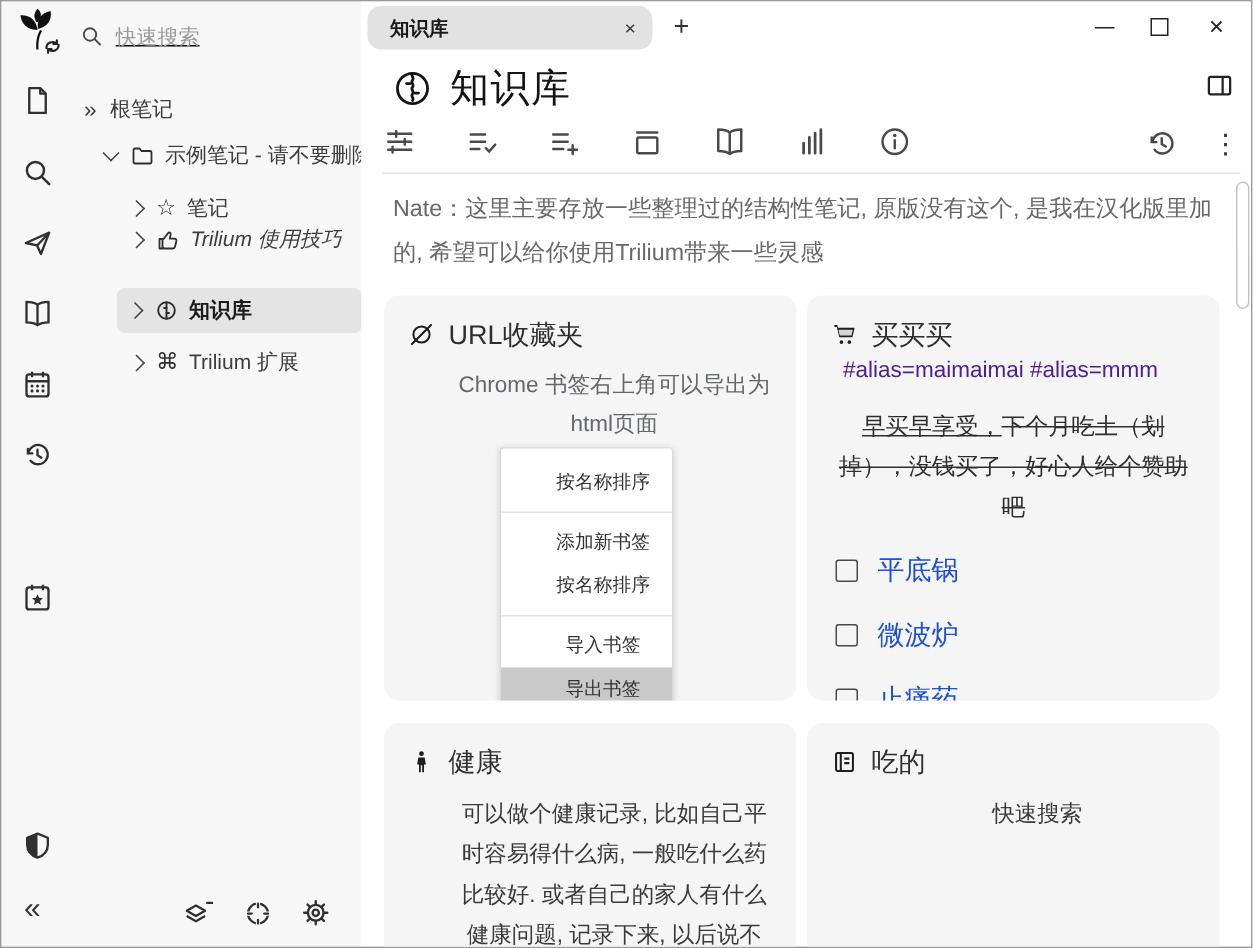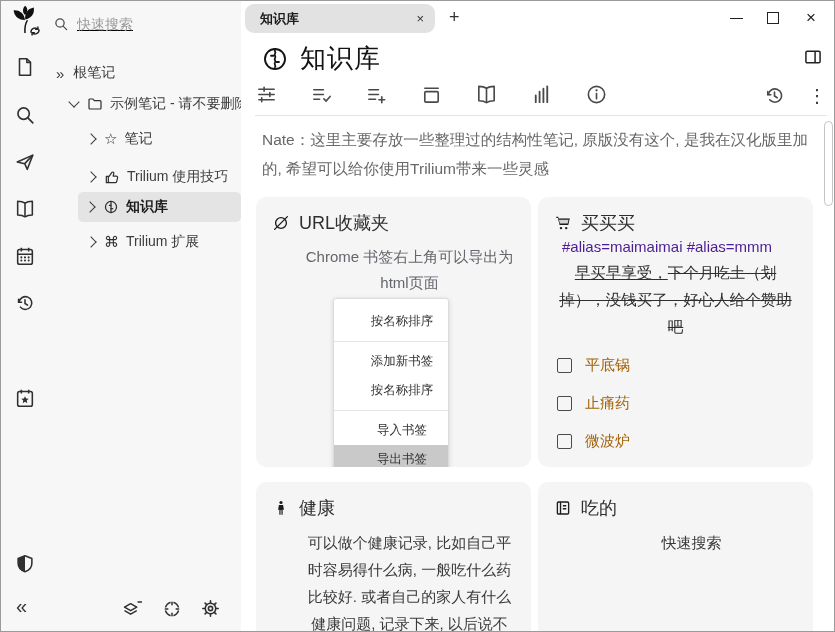--- a/index.html
+++ b/index.html
@@ -78,27 +78,27 @@
   #card-food{ left:297px; top:481px; height:160px; }
 
   .menu-img{ position:absolute; left:77px; top:101px; width:116px; height:175px; background:#fff;
              border:1px solid #dcdcdc; border-radius:3px; box-shadow:0 1px 5px rgba(0,0,0,.14);
              font-size:12.5px; color:#333;}
   .mi{ padding:6px 0 6px 22px; white-space:nowrap; cursor:pointer;}
   .mi-sep{ border-top:1px solid #e4e4e4; margin:5px 0;}
   .mi.hl{ background:#c9c9c9; }
   .mi-gap{ height:8px; }
 
-  .lead{ font-size:15.5px; line-height:27px; color:#2e2e2e;}
+  .lead{ margin-top:12px; font-size:15.5px; line-height:27px; color:#2e2e2e;}
   .lead u{ text-decoration:underline; }
   .lead s{ text-decoration:line-through; }
   .checklist{ margin-top:16px; }
   .chk{ display:flex; align-items:center; gap:13px; margin:0 0 19px 3px; cursor:pointer;}
   .box{ width:15px; height:15px; border:1.6px solid #4a4a4a; border-radius:2px; background:#f5f5f5; flex:none;}
-  .chk .clabel{ font-size:15px; color:#a16207; }
+  .chk .clabel{ font-size:18px; color:#1d4ed8; }
 
   .scroll-thumb{ position:absolute; left:583px; top:120px; width:9px; height:85px;
                  border:1px solid #c4c4c4; border-radius:5px; background:#fff;}
 </style>
 </head>
 <body>
 
 <div class="window">
 
   <div class="left">
@@ -196,21 +196,21 @@
       </span>
       <span class="lbl">示例笔记 - 请不要删除</span>
     </div>
 
     <div class="tree-row" style="top:123px; padding-left:38px;">
       <span class="chev"></span>
       <span class="tglyph">☆</span>
       <span class="lbl">笔记</span>
     </div>
 
-    <div class="tree-row" style="top:161px; padding-left:38px;">
+    <div class="tree-row" style="top:144px; padding-left:38px;font-style:italic;">
       <span class="chev"></span>
       <span class="ticon">
         <svg viewBox="0 0 24 24" fill="none" stroke="currentColor" stroke-width="1.8" stroke-linejoin="round">
           <path d="M3.5 11h3v9.5h-3z"></path>
           <path d="M6.5 19.5c.6.6 1.4 1 2.3 1h8.1c1 0 1.9-.7 2.1-1.7l1.4-5.8c.3-1.2-.6-2.4-1.9-2.4h-4.8l1-4.2c.2-1-.5-1.9-1.5-1.9-.5 0-1 .3-1.3.7L7.6 11H6.5"></path>
         </svg>
       </span>
       <span class="lbl">Trilium 使用技巧</span>
     </div>
 
@@ -384,25 +384,25 @@
         <span class="attrs">#alias=maimaimai #alias=mmm</span>
       </div>
       <div class="lead"><u>早买早享受，</u><s>下个月吃土（划掉），没钱买了，好心人给个赞助吧</s></div>
       <div class="checklist">
         <div class="chk">
           <span class="box"></span>
           <span class="clabel">平底锅</span>
         </div>
         <div class="chk">
           <span class="box"></span>
-          <span class="clabel">止痛药</span>
+          <span class="clabel">微波炉</span>
         </div>
         <div class="chk">
           <span class="box"></span>
-          <span class="clabel">微波炉</span>
+          <span class="clabel">止痛药</span>
         </div>
 
       </div>
     </div>
 
     <div class="card" id="card-health">
       <div class="card-title">
         <span class="cicon">
           <svg viewBox="0 0 24 24" fill="currentColor" stroke="none">
             <circle cx="12" cy="4.6" r="2.1"></circle>

